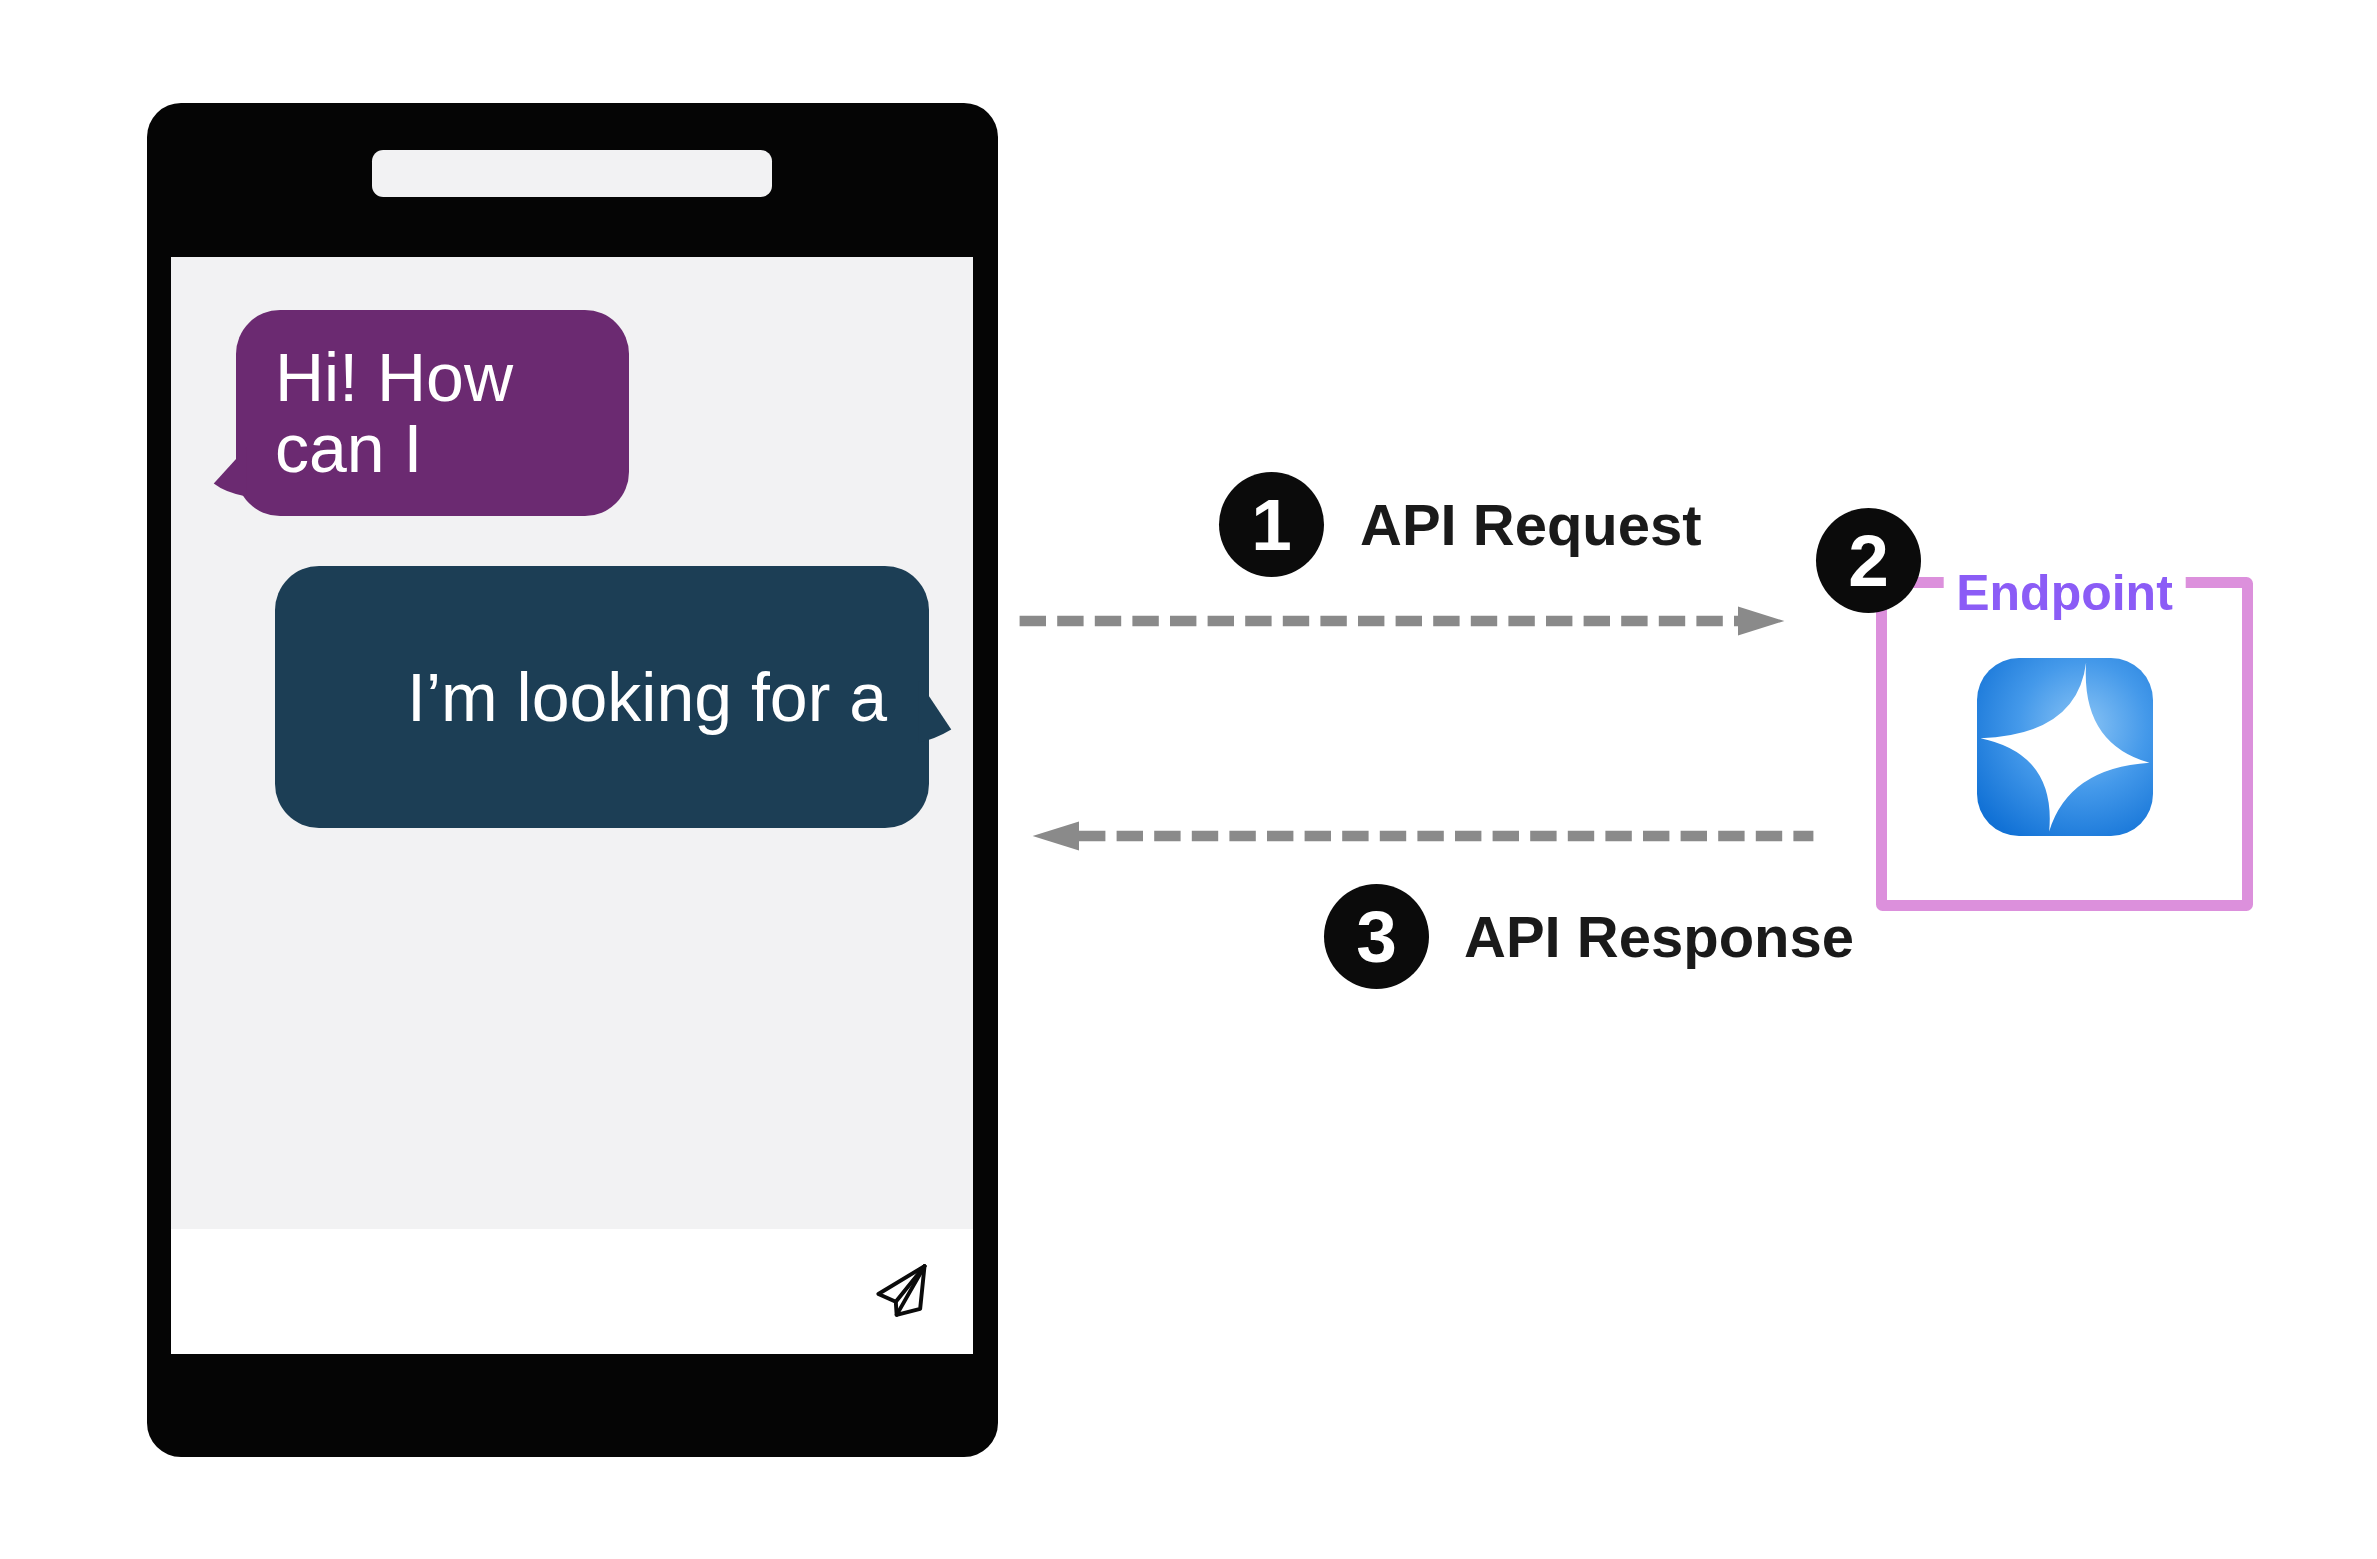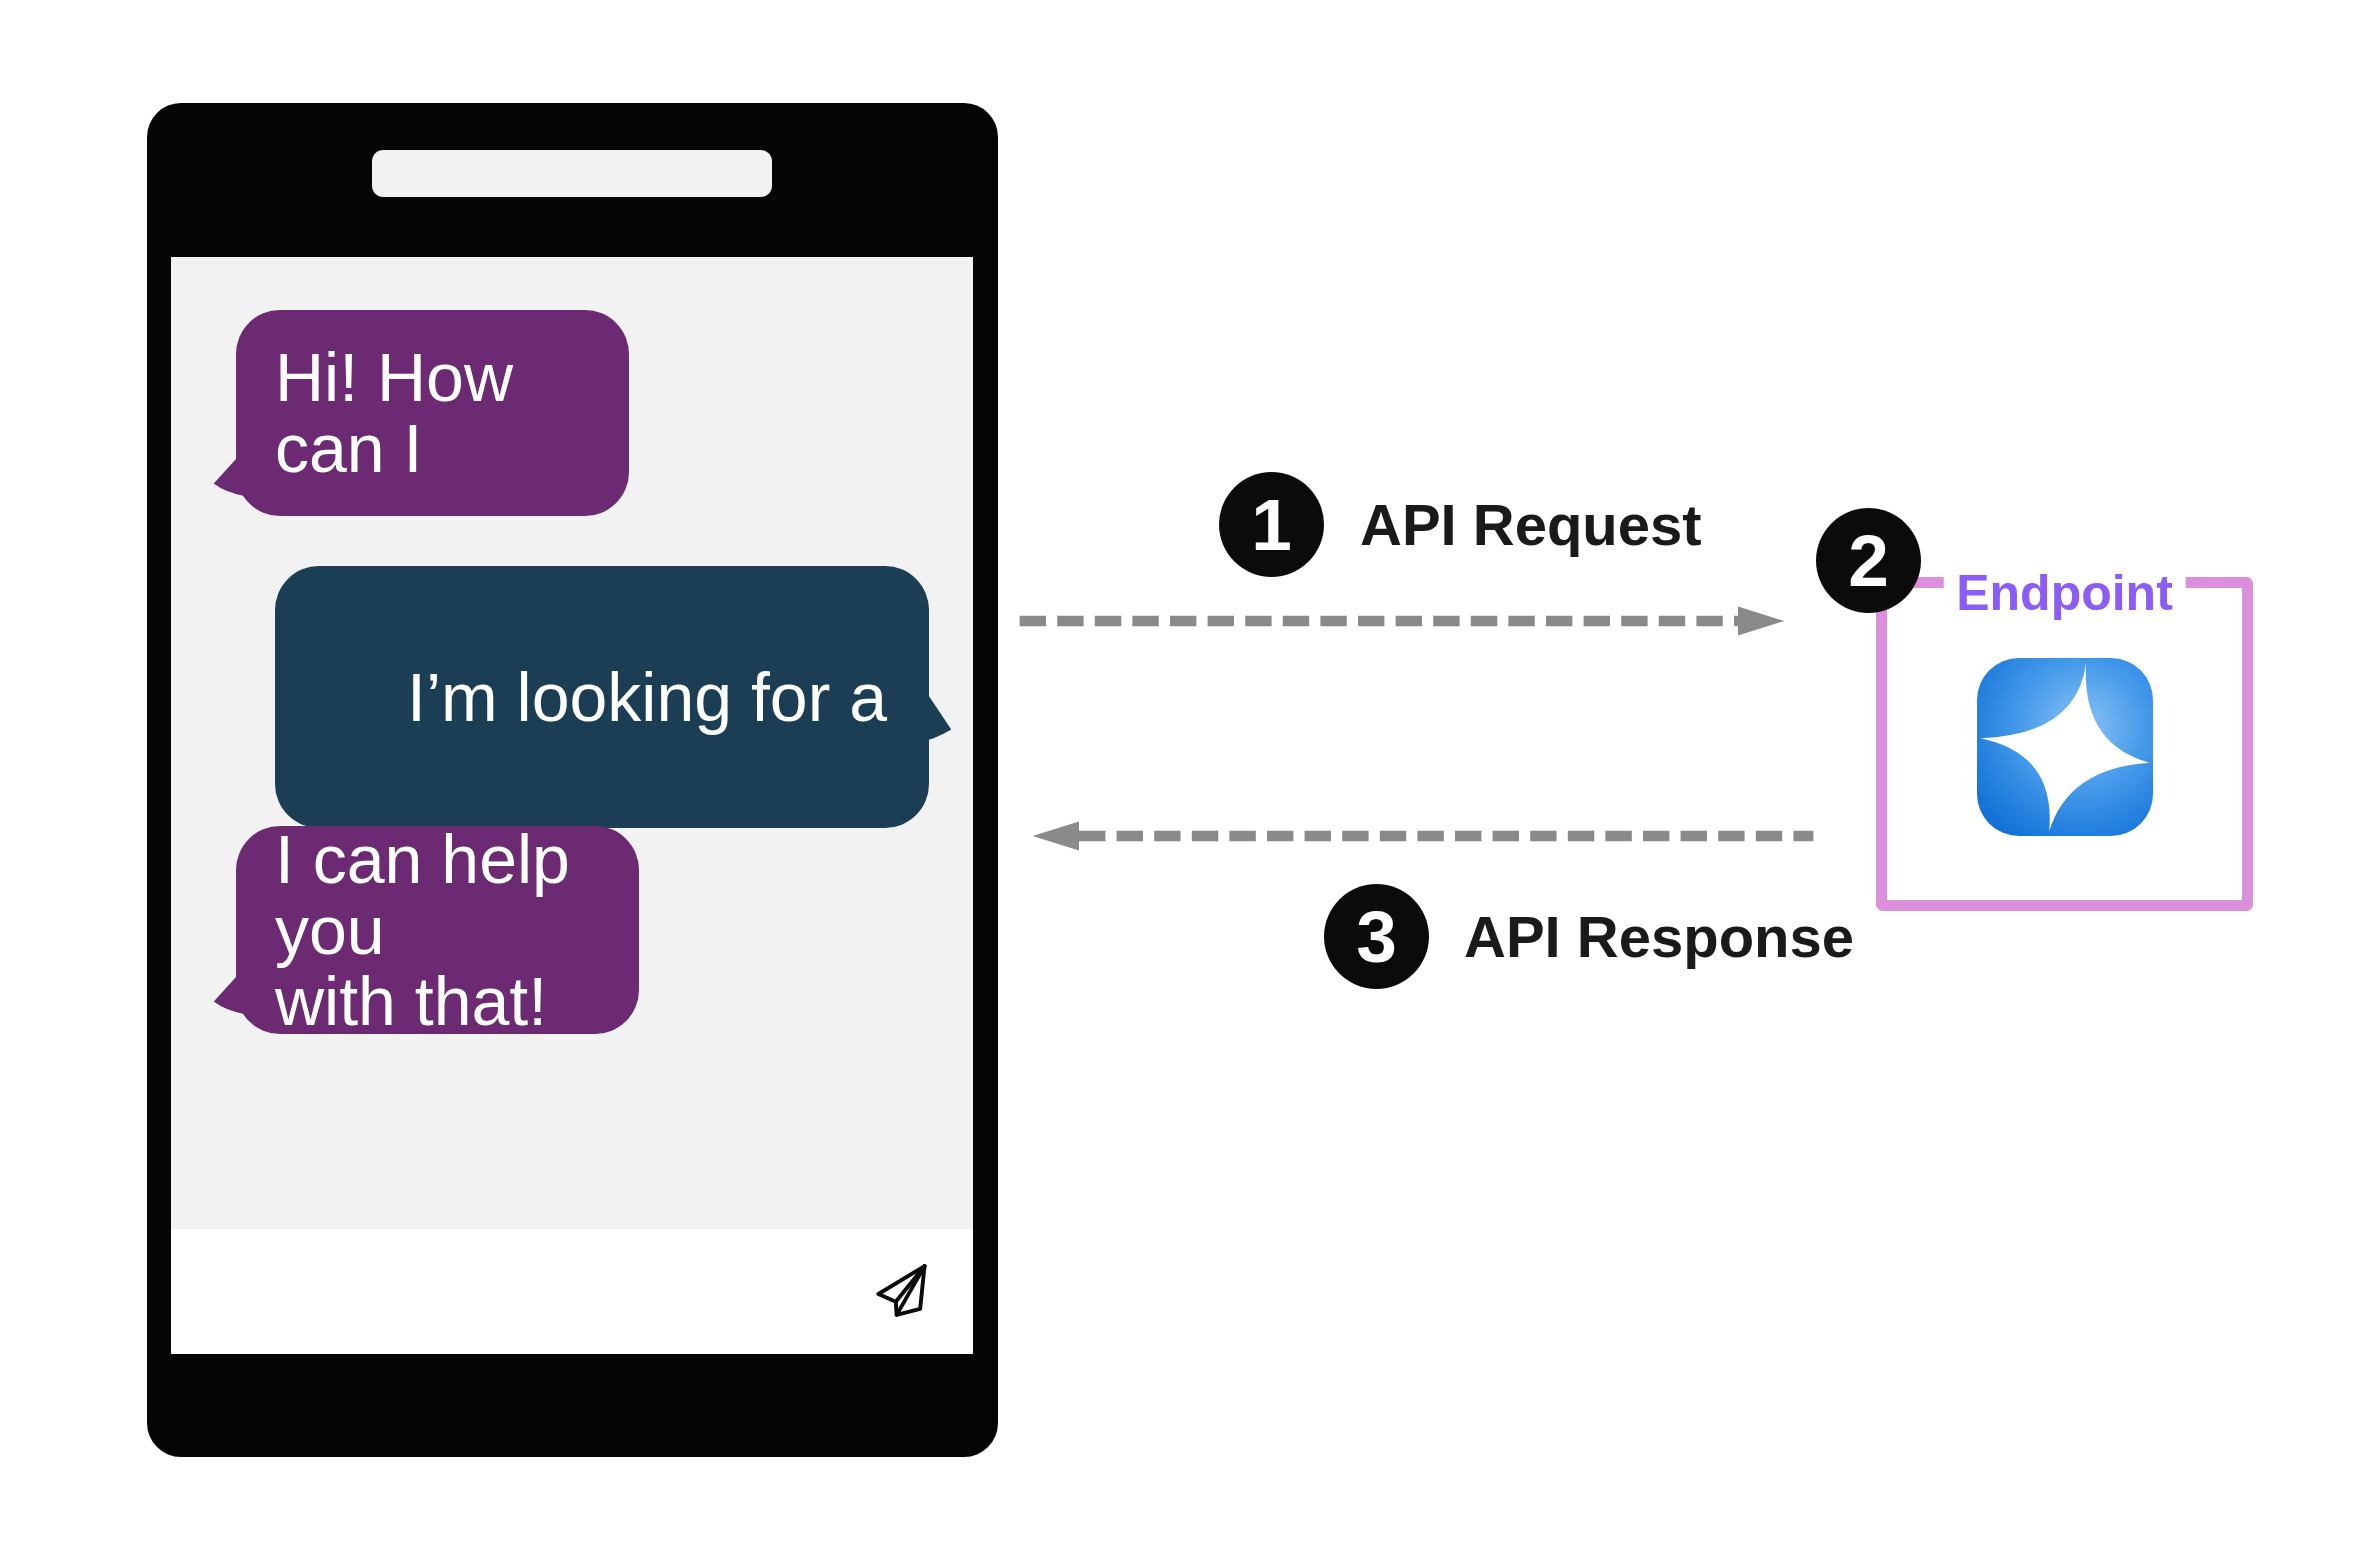--- a/index.html
+++ b/index.html
@@ -54,27 +54,20 @@
         <div>Hi! How can I</div>
       </div>
 
       <div class="bubble b2">
         <svg class="tail" style="right:-24px;top:113px" width="36" height="65" viewBox="0 0 44 80">
           <path d="M2,2 L42,62 Q22,74 2,78 Z" fill="#1c3e55"></path>
         </svg>
         <div>I’m looking for a</div>
       </div>
 
-      <div class="bubble b3">
-        <svg class="tail" style="left:-24px;top:138px" width="36" height="52" viewBox="0 0 44 64">
-          <path d="M42,2 L42,62 Q16,57 2,46 Z" fill="#6b2a71"></path>
-        </svg>
-        <div>I can help you</div>
-        <div>with that!</div>
-      </div>
     </div>
 
     <div class="composer">
       <svg class="plane" width="91" height="87" viewBox="0 0 100 100">
         <g fill="none" stroke="#0b0b0b" stroke-width="4.5" stroke-linejoin="round" stroke-linecap="round">
           <path d="M73,22 L20,54 L40,63 L41,78 L68,71 Z"></path>
           <path d="M73,22 L40,63"></path>
           <path d="M73,22 L41,78"></path>
         </g>
       </svg>

